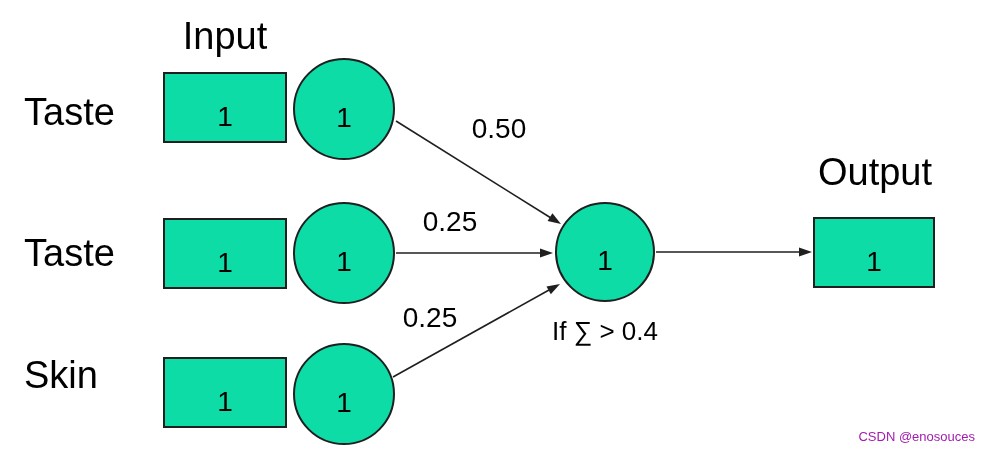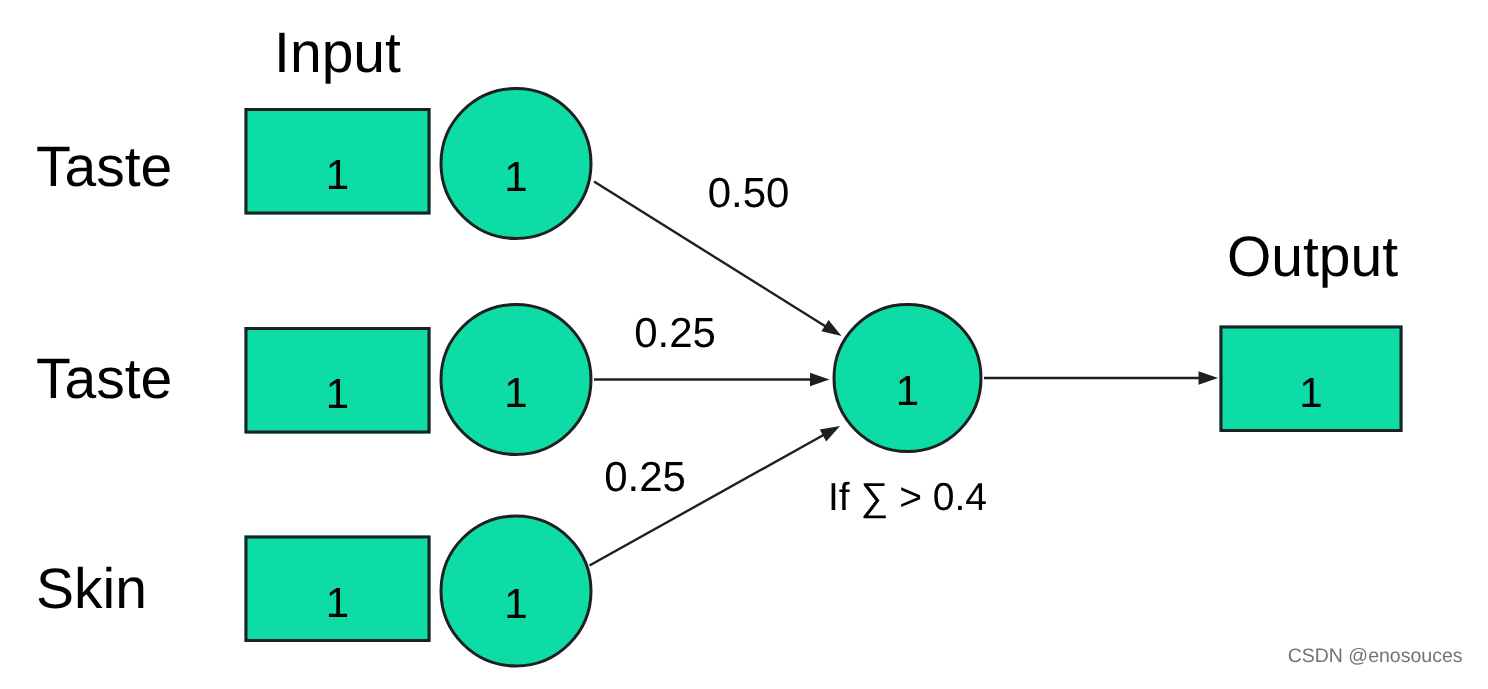--- a/index.html
+++ b/index.html
@@ -21,21 +21,21 @@
   .out-box { width:122px; }
   .circle {
     position:absolute; width:102px; height:102px; box-sizing:border-box;
     background:var(--fill); border:2px solid var(--stroke); border-radius:50%;
     display:flex; align-items:center; justify-content:center;
   }
   .sum-circle { width:100px; height:100px; }
   .val { font-size:28px; line-height:28px; transform:translateY(9px); }
   .weight { position:absolute; width:90px; font-size:28px; line-height:34px; text-align:center; white-space:nowrap; }
   .rule { position:absolute; font-size:26px; line-height:31px; white-space:nowrap; }
-  .watermark { position:absolute; font-size:13px; line-height:16px; color:#737373; white-space:nowrap; }
+  .watermark { position:absolute; font-size:13px; line-height:16px; color:#a21caf; white-space:nowrap; }
 </style>
 </head>
 <body>
 
 <div class="stage" style="--fill: #0ddca6; --stroke: #1f1f1f;">
 
   <svg class="arrows" viewBox="0 0 992 459" xmlns="http://www.w3.org/2000/svg">
     <g>
       <line x1="396" y1="121" x2="551" y2="218"></line>
       <polygon points="561,224 547.6,220.9 552.4,213.3"></polygon>
@@ -52,21 +52,21 @@
       <line x1="656" y1="252" x2="800" y2="252"></line>
       <polygon points="812,252 799,256.5 799,247.5"></polygon>
     </g>
   </svg>
 
   <div class="big-label centered" style="left:163px; top:14px; width:124px;">Input</div>
   <div class="big-label centered" style="left:810px; top:150px; width:130px;">Output</div>
 
   <div class="big-label" style="left:24px; top:90px;">Taste</div>
   <div class="big-label" style="left:24px; top:231px;">Taste</div>
-  <div class="big-label" style="left:24px; top:371px;">Skin</div>
+  <div class="big-label" style="left:24px; top:353px;">Skin</div>
 
   <div class="box" style="left:163px; top:72px;">
     <span class="val">1</span>
   </div>
   <div class="box" style="left:163px; top:218px;">
     <span class="val">1</span>
   </div>
   <div class="box" style="left:163px; top:357px;">
     <span class="val">1</span>
   </div>

